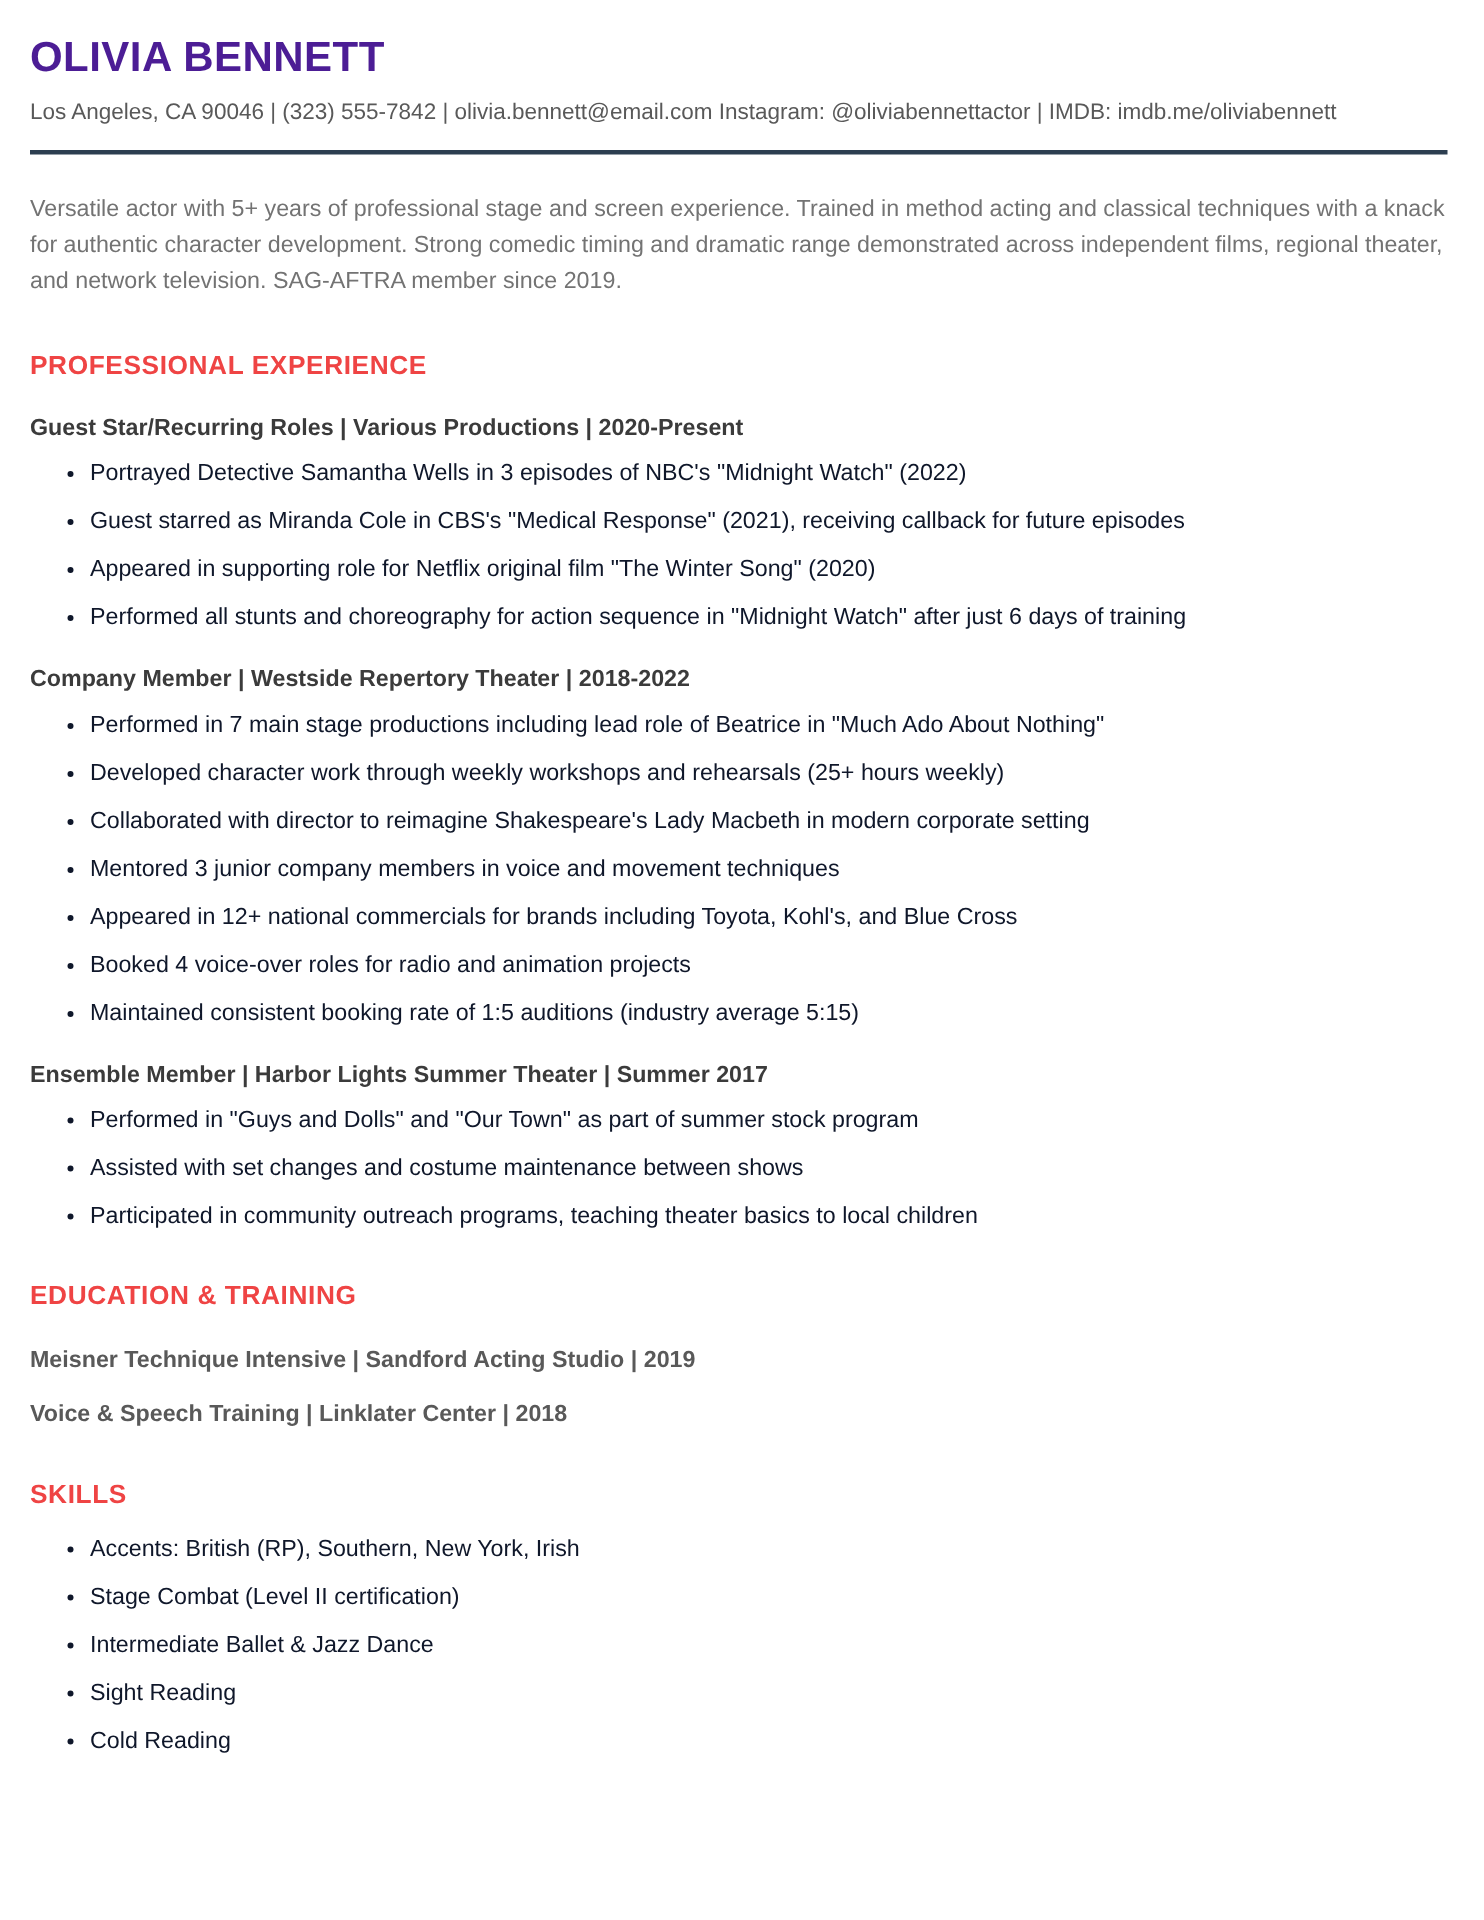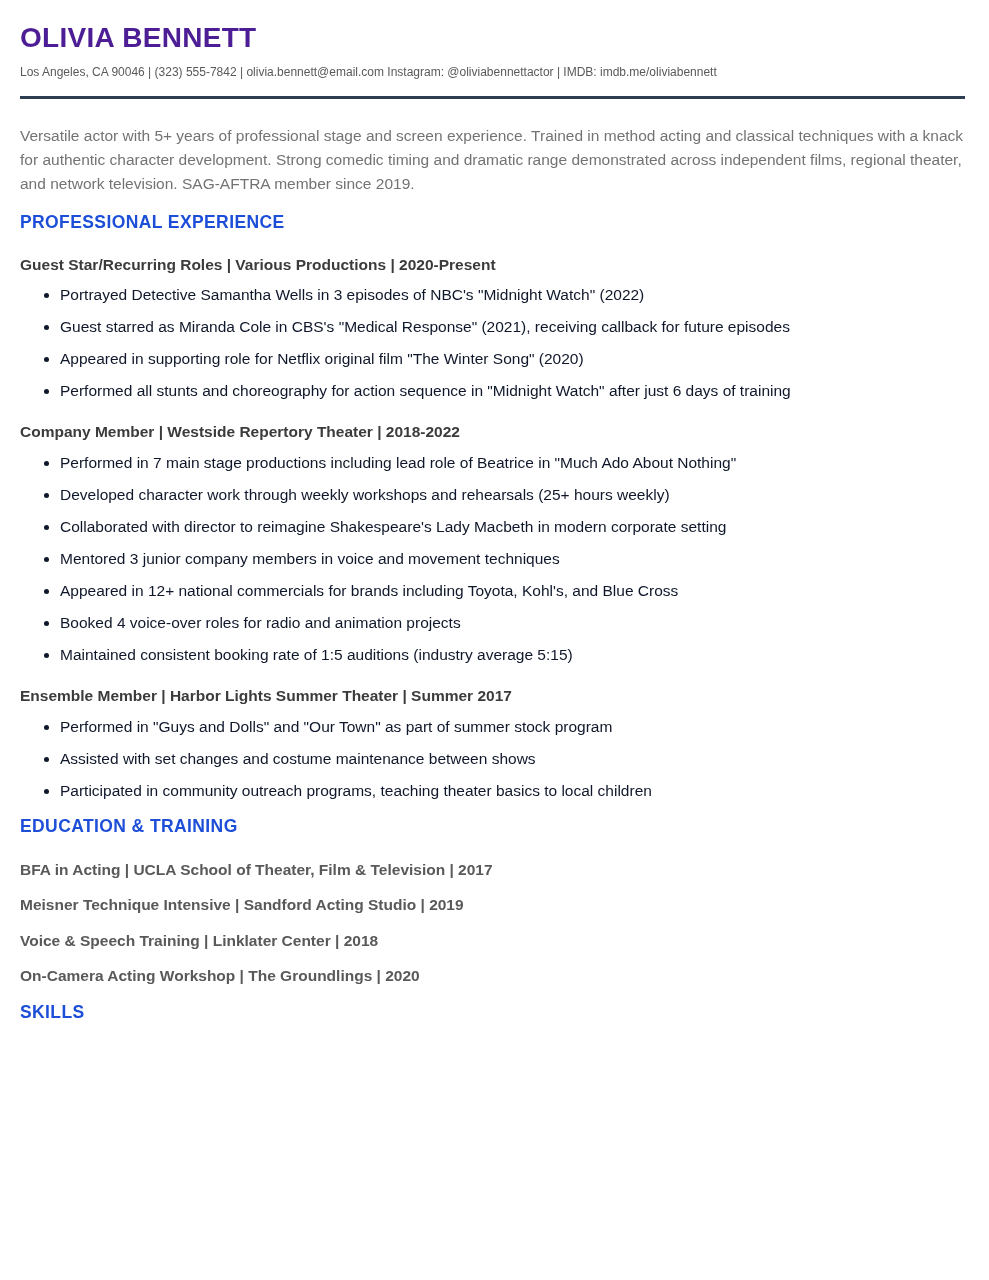--- a/index.html
+++ b/index.html
@@ -11,34 +11,34 @@
   }
   .page { padding: 0 24px 0 20px; }
 
   h1.name {
     margin: 22px 0 0 0;
     font-size: 28px; font-weight: bold; line-height: 1.15;
     color: #4c1d95; letter-spacing: 0.3px;
   }
   .contact {
     margin-top: 11px;
-    font-size: 12px; color: #595959; line-height: 1.3;
+    font-size: 15px; color: #595959; line-height: 1.3;
   }
   .divider {
     margin-top: 15px;
     border: none; border-top: 3px solid #2c3e50;
     height: 0; width: 100%;
   }
   .summary {
     margin-top: 25px;
     font-size: 15.5px; line-height: 24px; color: #737373;
   }
   h2.section-heading {
-    margin: 16px 0 0 0;
-    font-size: 17.5px; font-weight: bold; color: #1d4ed8;
+    margin: 33px 0 0 0;
+    font-size: 17.5px; font-weight: bold; color: #ef4444;
     letter-spacing: 0.4px;
   }
   .job-title {
     margin: 23px 0 0 0;
     font-size: 15.5px; font-weight: bold; color: #3b3b3b; line-height: 1.2;
   }
   ul.bullets {
     margin: 11px 0 0 0; padding: 0 0 0 38px;
     list-style: disc;
   }
@@ -102,22 +102,28 @@
     <ul class="bullets">
       <li>Performed in "Guys and Dolls" and "Our Town" as part of summer stock program</li>
       <li>Assisted with set changes and costume maintenance between shows</li>
       <li>Participated in community outreach programs, teaching theater basics to local children</li>
     </ul>
   </div>
 
   <h2 class="section-heading">EDUCATION &amp; TRAINING</h2>
 
   <div class="edu-block">
-    <p class="edu-entry">BFA in Acting | UCLA School of Theater, Film &amp; Television | 2017</p>
     <p class="edu-entry">Meisner Technique Intensive | Sandford Acting Studio | 2019</p>
     <p class="edu-entry">Voice &amp; Speech Training | Linklater Center | 2018</p>
-    <p class="edu-entry">On-Camera Acting Workshop | The Groundlings | 2020</p>
   </div>
 
   <h2 class="section-heading">SKILLS</h2>
 
+  <ul class="bullets skills-list">
+    <li>Accents: British (RP), Southern, New York, Irish</li>
+    <li>Stage Combat (Level II certification)</li>
+    <li>Intermediate Ballet &amp; Jazz Dance</li>
+    <li>Sight Reading</li>
+    <li>Cold Reading</li>
+
+  </ul>
 
 </div>
 
 </body></html>

